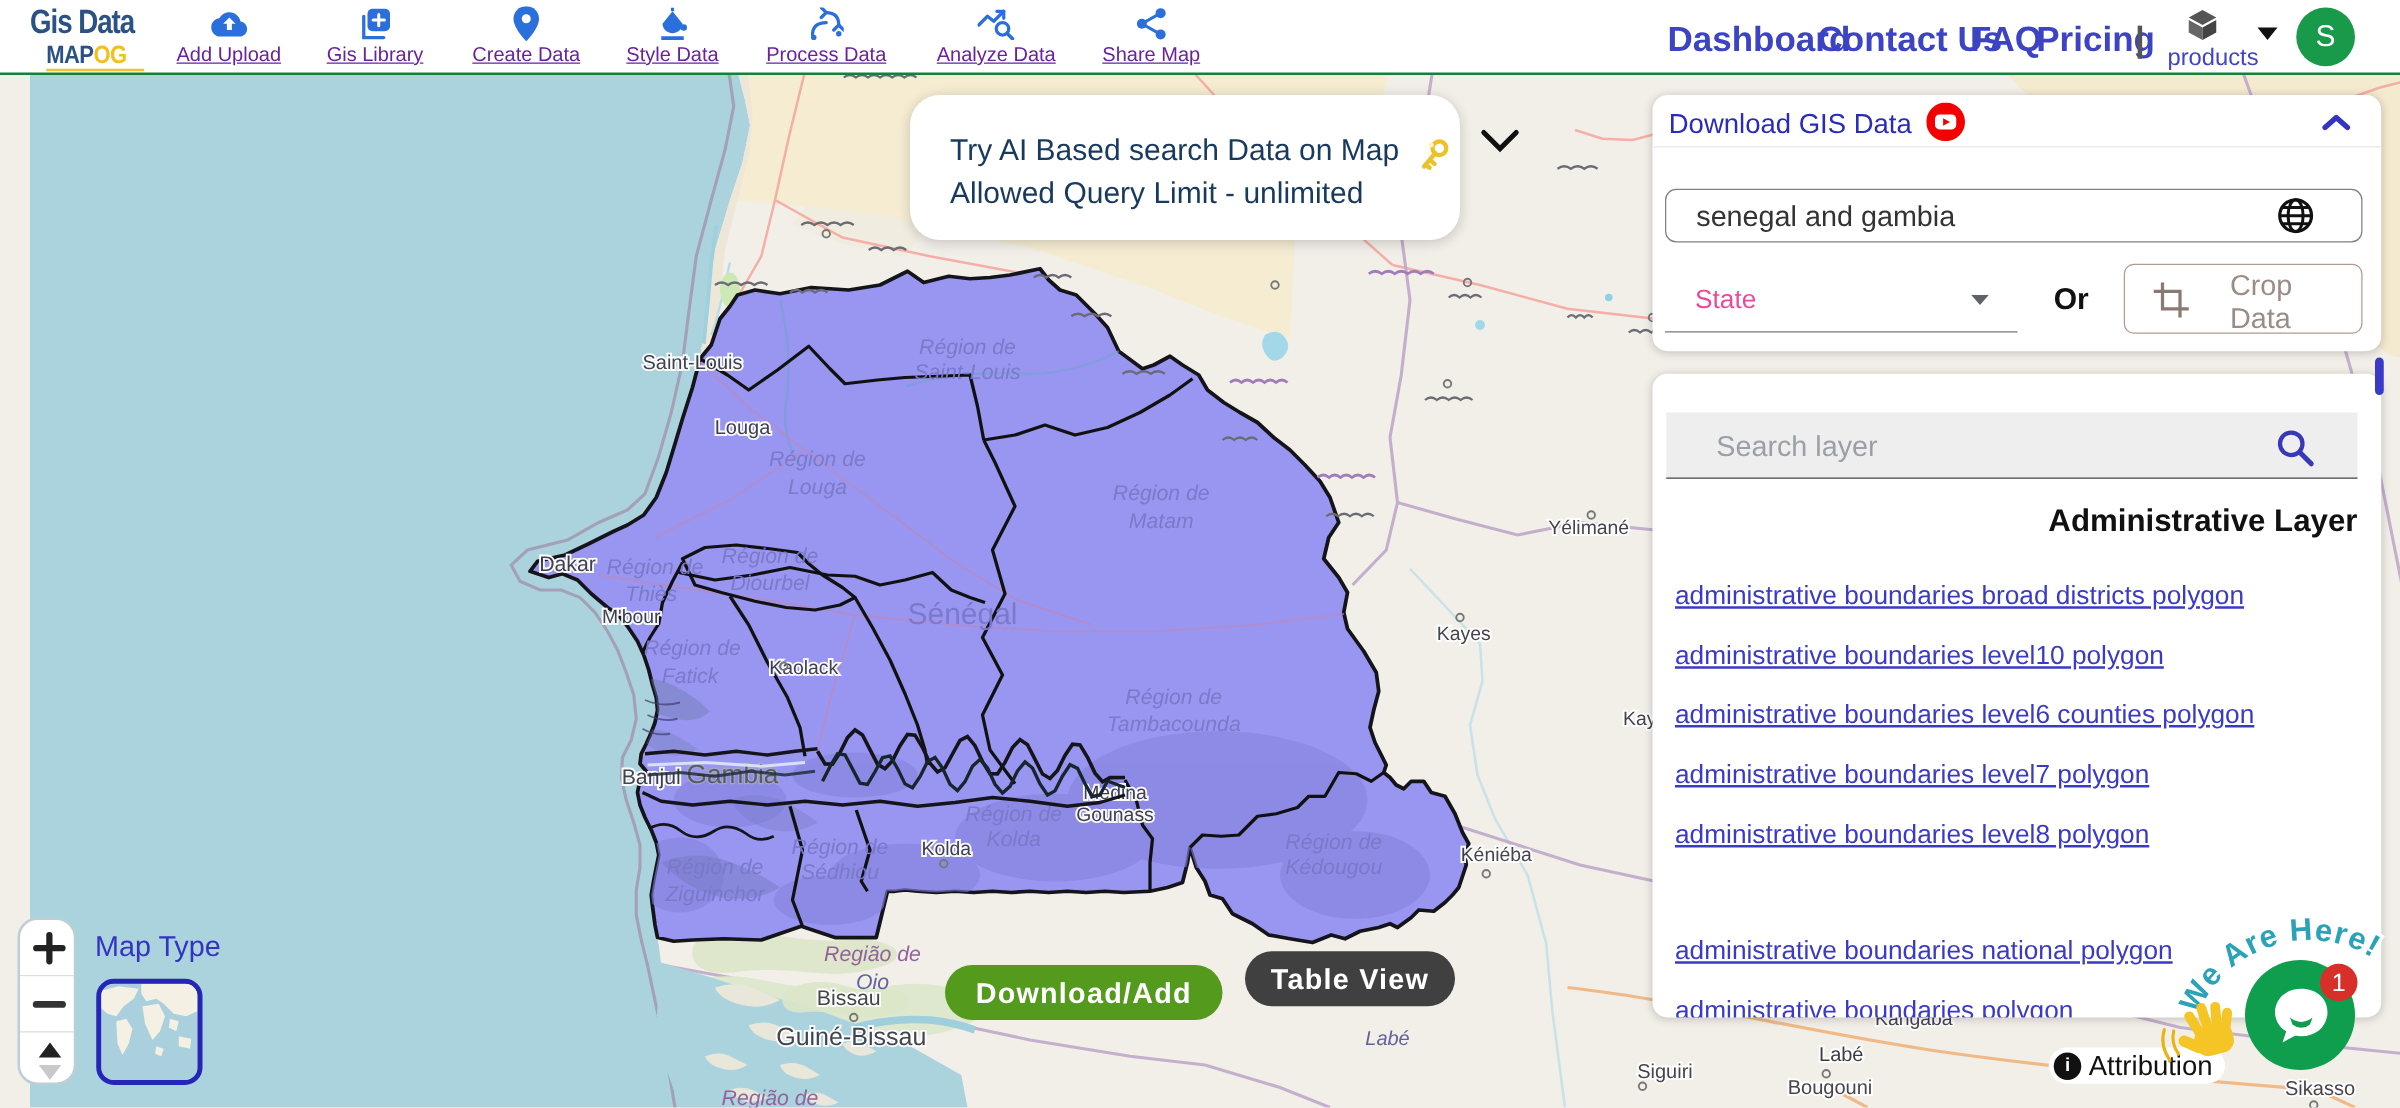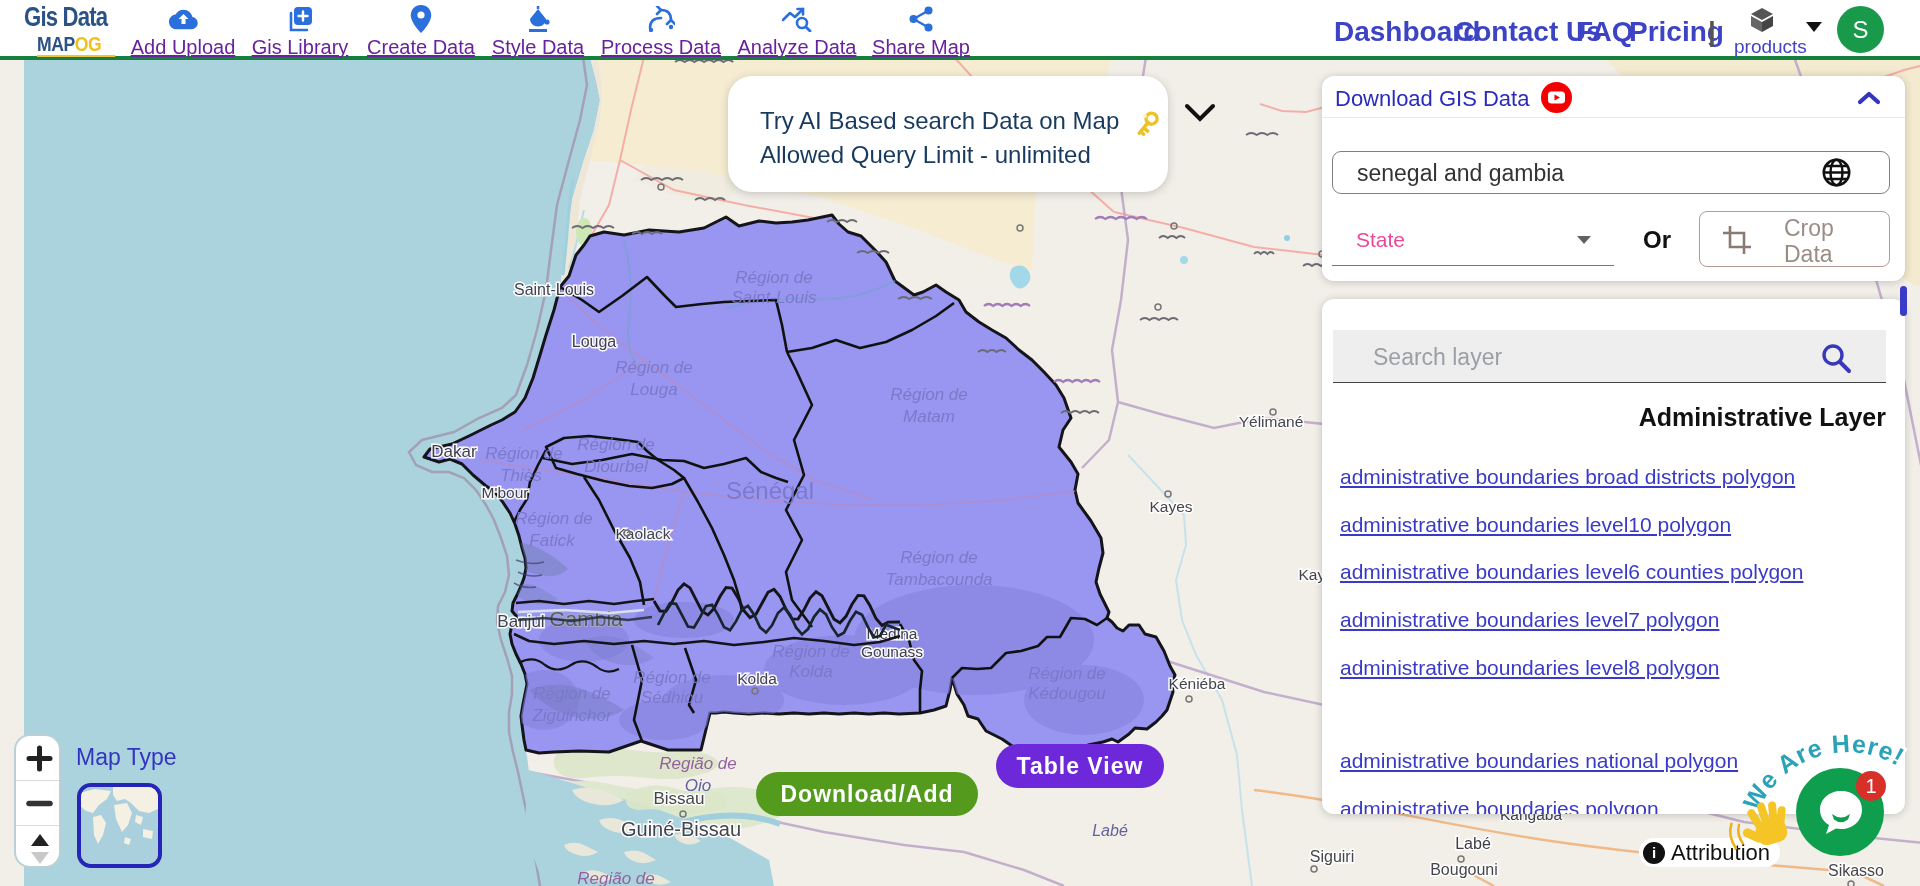--- a/index.html
+++ b/index.html
@@ -1,24 +1,24 @@
 <!DOCTYPE html>
 <html><head>
 <meta charset="utf-8">
 <style>
   * { margin:0; padding:0; box-sizing:border-box; }
   html,body { width:1920px; height:886px; overflow:hidden; font-family:"Liberation Sans", sans-serif; background:#f2efe9; }
   #map { position:absolute; left:0; top:57px; width:1920px; height:720px;margin-left:24px; }
   
-  #nav { position:absolute; left:0; top:0; width:1920px; height:60px; background:#fff; border-bottom:4px solid #15803d; z-index:50; }
+  #nav { position:absolute; left:0; top:0; width:1920px; height:60px; background:#fff; border-bottom:2px solid #15803d; z-index:50; }
   .logo { position:absolute; left:24px; top:4px; line-height:1; }
   .logo .l1 { font-size:27px; font-weight:bold; color:#2b5285; letter-spacing:-1px; transform:scaleX(0.82); transform-origin:left; }
   .logo .l2 { font-size:20px; font-weight:bold; letter-spacing:-0.5px; color:#2b5285; margin-top:3px; margin-left:13px; transform:scaleX(0.88); transform-origin:left; border-bottom:2px solid #f0c330; padding-bottom:1px;}
   .logo .og { color:#f2c01d; }
-  .nitem { position:absolute; top:2px; text-align:center; color:#6a219e; font-size:20px; white-space:nowrap; }
+  .nitem { position:absolute; top:2px; text-align:center; color:#6a219e; font-size:16px; white-space:nowrap; }
   .nitem .ic { height:34px; display:flex; align-items:center; justify-content:center; }
   .nitem .tx { text-decoration:underline; }
   .rlink { position:absolute; top:16px; color:#3d44c4; font-size:28px;font-weight:bold; }
   .prod { position:absolute; color:#4343c8; font-size:19px; }
   #avatar { position:absolute; left:1837px; top:6px; width:47px; height:47px; border-radius:50%; background:#189a4a; color:#fff; font-size:24px; display:flex; align-items:center; justify-content:center; }
   
   #aicard { position:absolute; left:728px; top:76px; width:440px; height:116px; background:#fff; border-radius:24px; box-shadow:0 2px 10px rgba(0,0,0,0.18); z-index:20; }
   #aicard .t { position:absolute; left:32px; top:28px; font-size:24px; color:#173a5e; line-height:34px; }
   
   .card { position:absolute; background:#fff; border-radius:12px; box-shadow:0 1px 8px rgba(0,0,0,0.2); z-index:20; }
@@ -35,21 +35,21 @@
   #p1 .cropt { position:absolute; left:84px; top:3px; font-size:23px; color:#9c8c86; line-height:26px; }
   
   #p2 { left:1322px; top:299px; width:583px; height:515px; overflow:hidden; }
   #p2 .sbox { position:absolute; left:11px; top:31px; width:553px; height:53px; background:#eeeeee; border-bottom:1px solid #444; }
   #p2 .sph { position:absolute; left:40px; top:14px; font-size:23px; color:#9aa0a6; }
   #p2 .h { position:absolute; left:0; top:104px; width:564px; text-align:right; font-size:25px; font-weight:bold; color:#111; }
   #p2 .lk { position:absolute; left:18px; font-size:21px; text-decoration:underline; color:#3a3ac8; }
   
   .btn { position:absolute; border-radius:22px; color:#fff; font-size:23px; font-weight:bold; letter-spacing:1px; display:flex; align-items:center; justify-content:center; z-index:15; }
   #bdl { left:756px; top:772px; width:222px; height:44px; background:#539a1d; }
-  #btv { left:996px; top:744px; width:168px; height:44px; background:#6d28d9; }
+  #btv { left:996px; top:761px; width:168px; height:44px; background:#404040; }
   
   #maptype { position:absolute; left:76px; top:744px; font-size:23px; color:#3434c0; z-index:15; }
   #minimap { position:absolute; left:77px; top:783px; width:85px; height:85px; border:4px solid #2525b8; border-radius:14px; background:#a8cfdb; overflow:hidden; z-index:15; }
   #zoomctl { position:absolute; left:14px; top:734px; width:47px; height:134px; background:#fff; border:2px solid #bccfd6; border-radius:16px; z-index:15; }
   #zoomctl .d { position:absolute; left:0; width:100%; border-top:1px solid #ddd; }
   
   #attr { position:absolute; left:1639px; top:838px; height:29px; background:#fff; border-radius:15px; display:flex; align-items:center; padding:0 10px 0 4px; z-index:15; font-size:22px; color:#111; }
   
   #spill { position:absolute; left:1900px; top:286px; width:7px; height:30px; border-radius:4px; background:#3a3ac8; z-index:30; }
   #chat { position:absolute; z-index:25; left:1700px; top:700px; }

